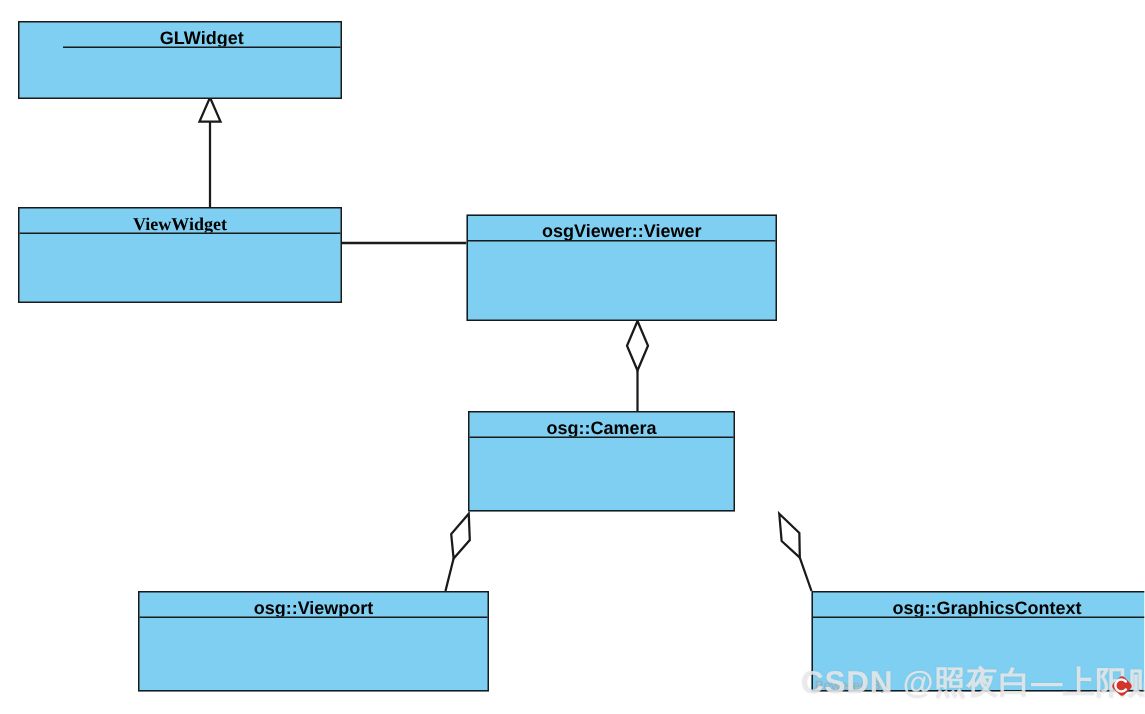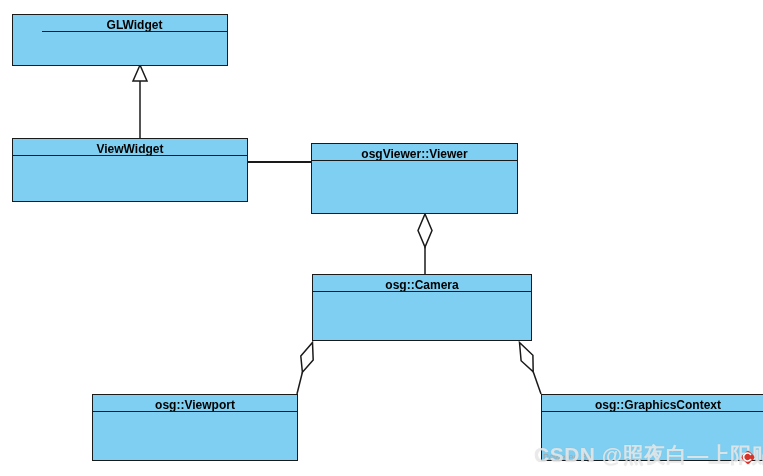--- a/index.html
+++ b/index.html
@@ -40,24 +40,24 @@
     line-height: 14px;
     box-sizing: border-box;
     white-space: nowrap;
     overflow: hidden;
   }
   .uml-body {
     flex: 1;
   }
   
   #cls-glwidget        { left: 12px;  top: 14px;  width: 216px; height: 52px; padding-left: 29px; }
-  #cls-viewwidget      { left: 12px;  top: 138px; width: 236px; height: 64px; }
+  #cls-viewwidget      { left: 12px;  top: 138px; width: 216px; height: 64px; font-family: Liberation Serif, serif; }
   #cls-viewer          { left: 311px; top: 143px; width: 207px; height: 71px; }
-  #cls-camera          { left: 312px; top: 274px; width: 220px; height: 67px; }
-  #cls-viewport        { left: 92px;  top: 394px; width: 206px; height: 67px; }
+  #cls-camera          { left: 312px; top: 274px; width: 178px; height: 67px; }
+  #cls-viewport        { left: 92px;  top: 394px; width: 234px; height: 67px; }
   #cls-graphicscontext { left: 541px; top: 394px; width: 234px; height: 67px; }
 
   .watermark-small {
     position: absolute;
     left: 514px;
     top: 452px;
     font-size: 9px;
     color: #a8a8a8;
     white-space: nowrap;
     padding-left: 29px;

